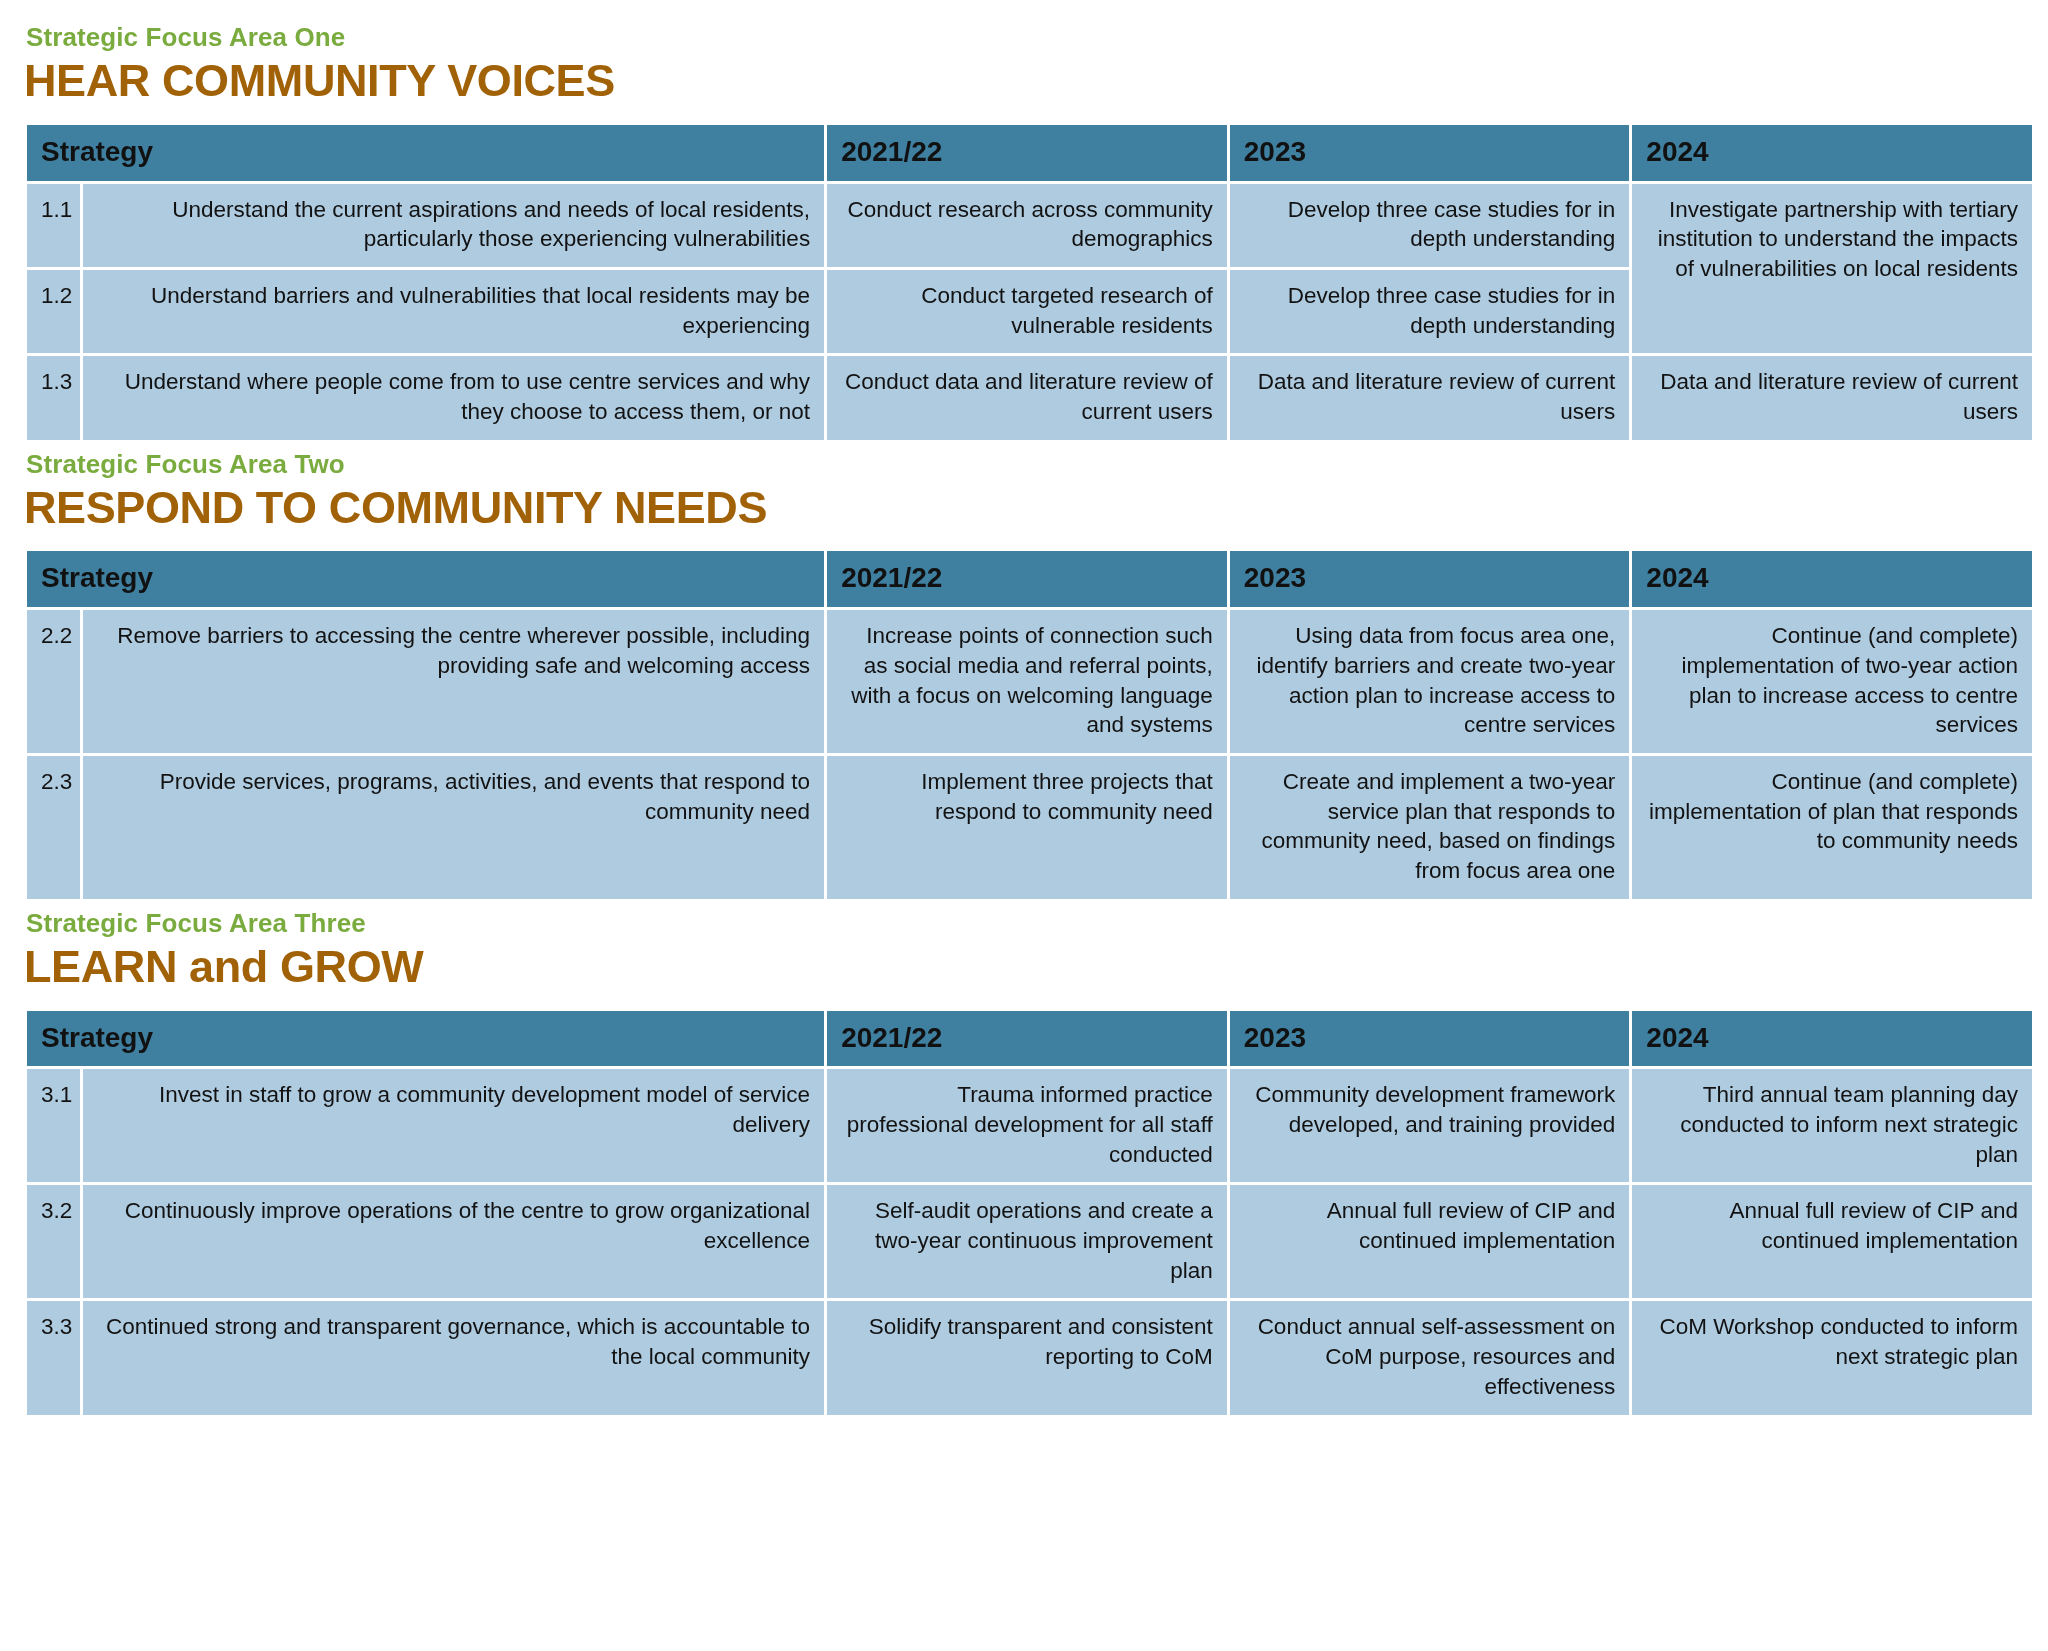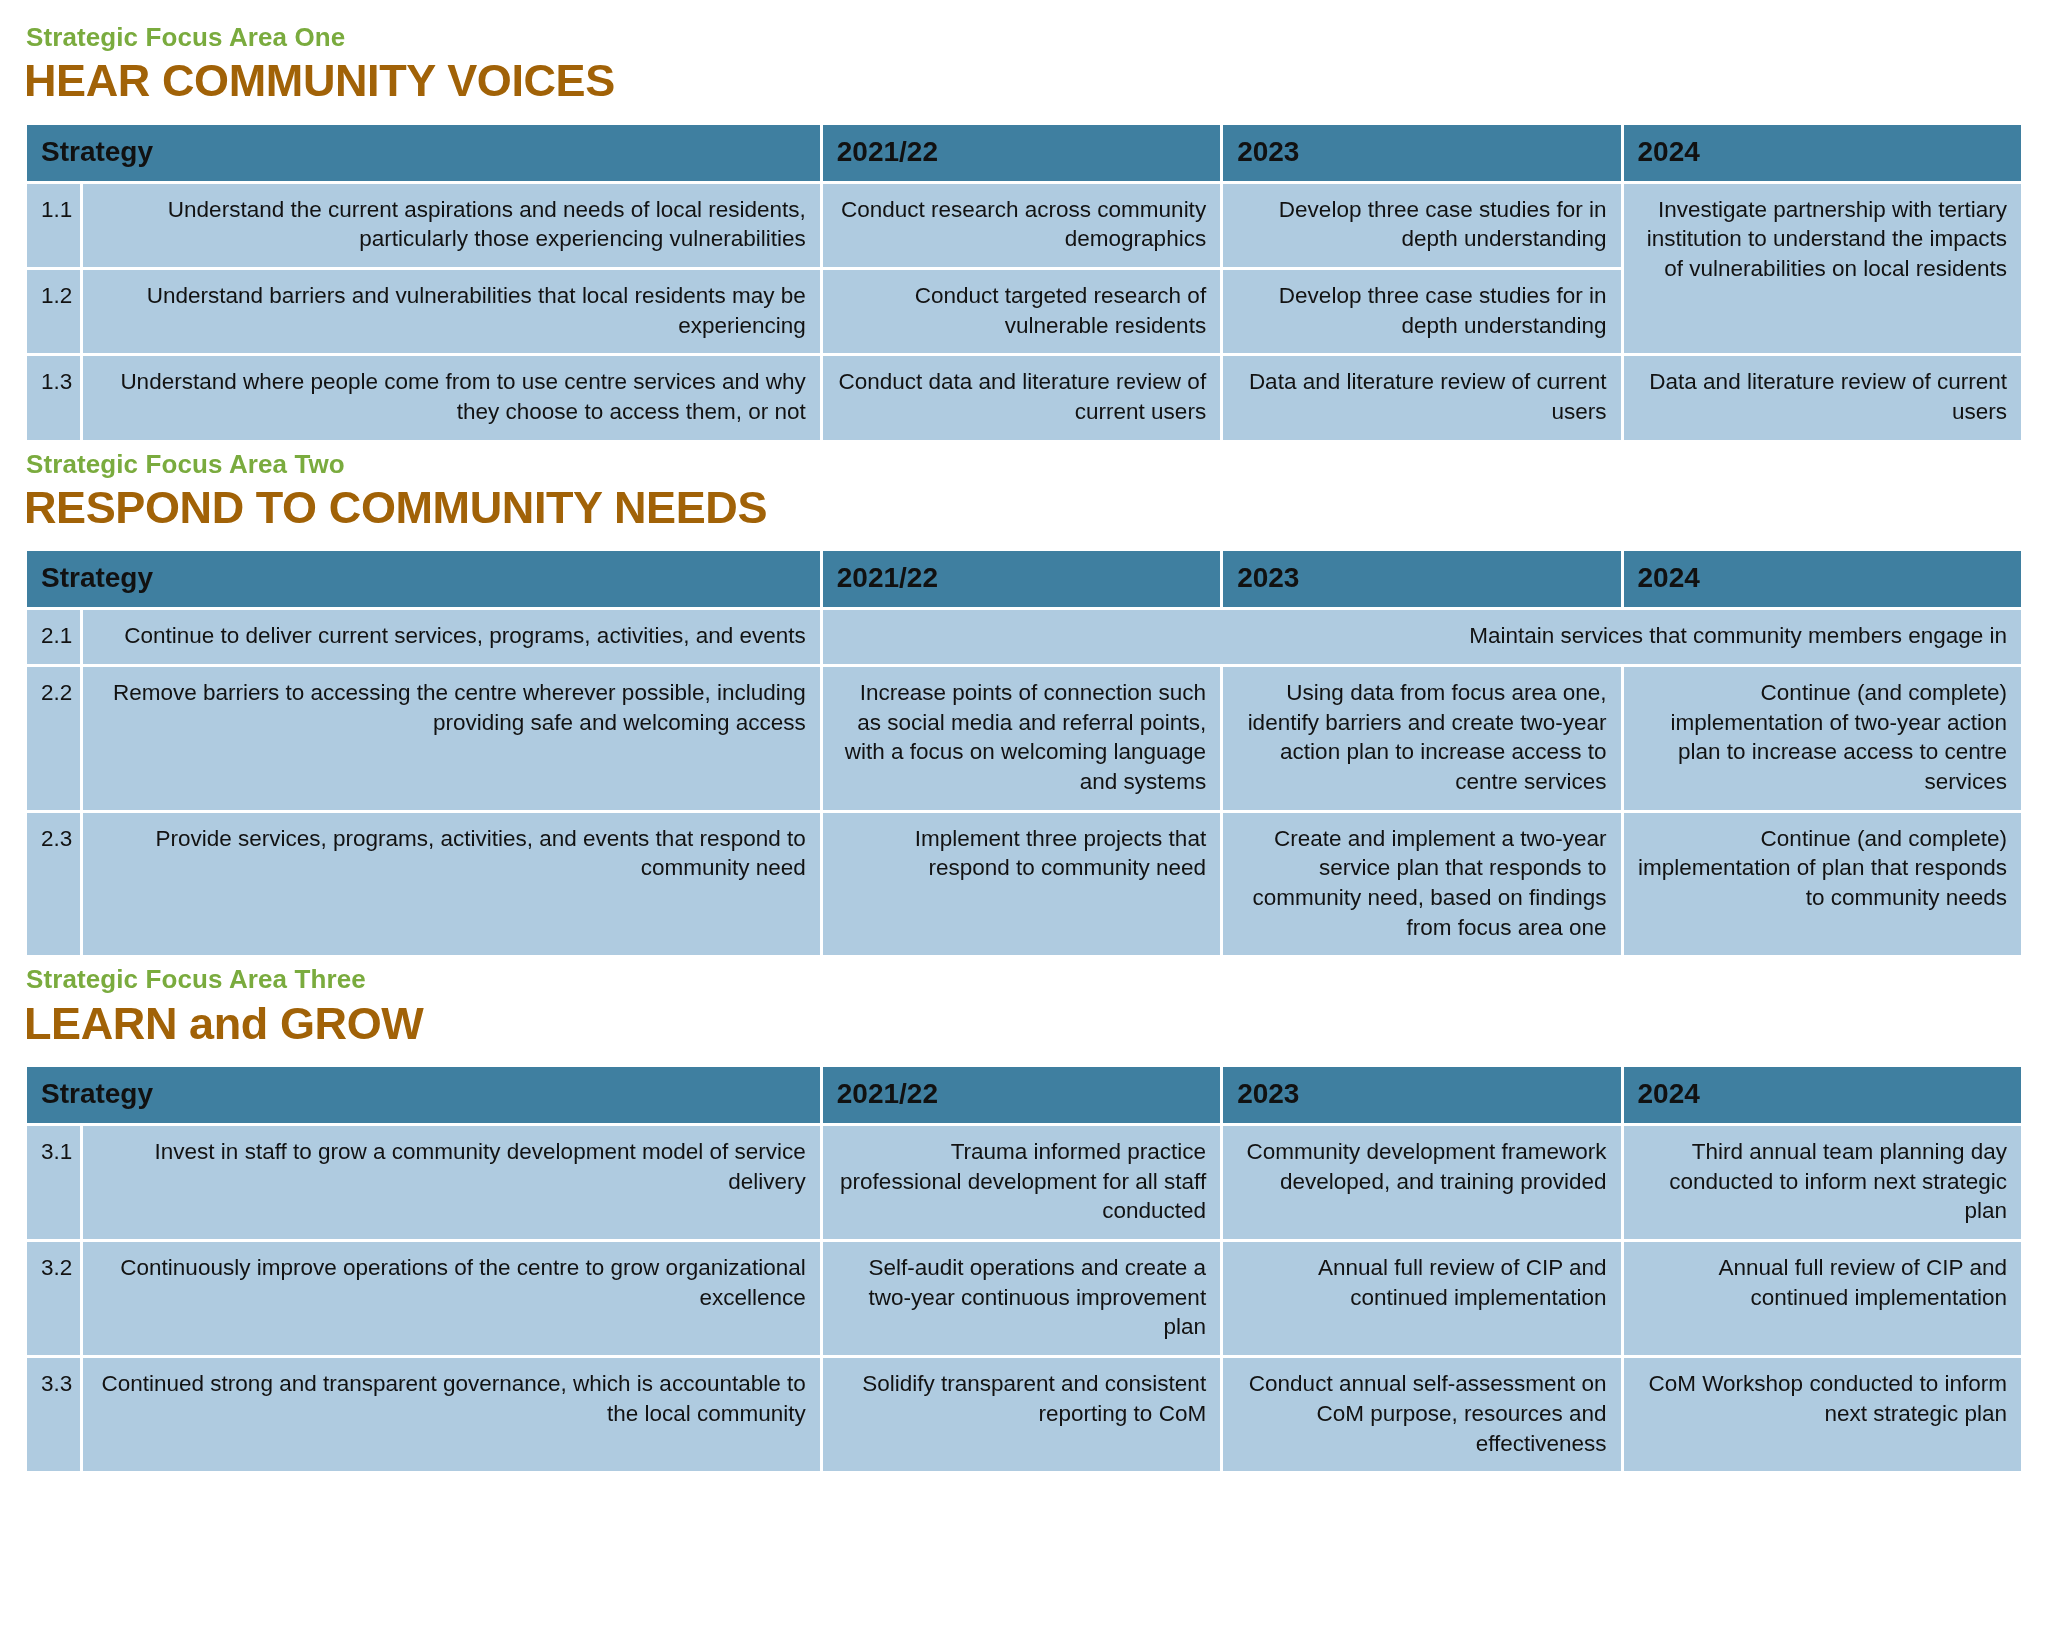--- a/index.html
+++ b/index.html
@@ -11,21 +11,21 @@
   body {
     width: 2048px;
     height: 1651px;
     font-family: "Liberation Sans", sans-serif;
     color: #231f20;
     overflow: hidden;
   }
   .page {
     width: 2048px;
     height: 1651px;
-    padding: 22px 24px 0 24px;
+    padding: 22px 13px 0 24px;
     background: #ffffff;
   }
 
   .section { margin-bottom: 6px; }
 
   .eyebrow {
     font-family: "Liberation Sans", sans-serif;
     font-weight: bold;
     font-size: 26px;
     letter-spacing: 0.1px;
@@ -142,25 +142,20 @@
           <thead>
             <tr>
               <th colspan="2" class="th-strategy">Strategy</th>
               <th>2021/22</th>
               <th>2023</th>
               <th>2024</th>
             </tr>
           </thead>
           <tbody>
             <tr>
-              <td class="num">2.1</td>
-              <td>Continue to deliver current services, programs, activities, and events</td>
-              <td colspan="3">Maintain services that community members engage in</td>
-            </tr>
-            <tr>
               <td class="num">2.2</td>
               <td>Remove barriers to accessing the centre wherever possible, including providing safe and welcoming access</td>
               <td>Increase points of connection such as social media and referral points, with a focus on welcoming language and systems</td>
               <td>Using data from focus area one, identify barriers and create two-year action plan to increase access to centre services</td>
               <td>Continue (and complete) implementation of two-year action plan to increase access to centre services</td>
             </tr>
             <tr>
               <td class="num">2.3</td>
               <td>Provide services, programs, activities, and events that respond to community need</td>
               <td>Implement three projects that respond to community need</td>

